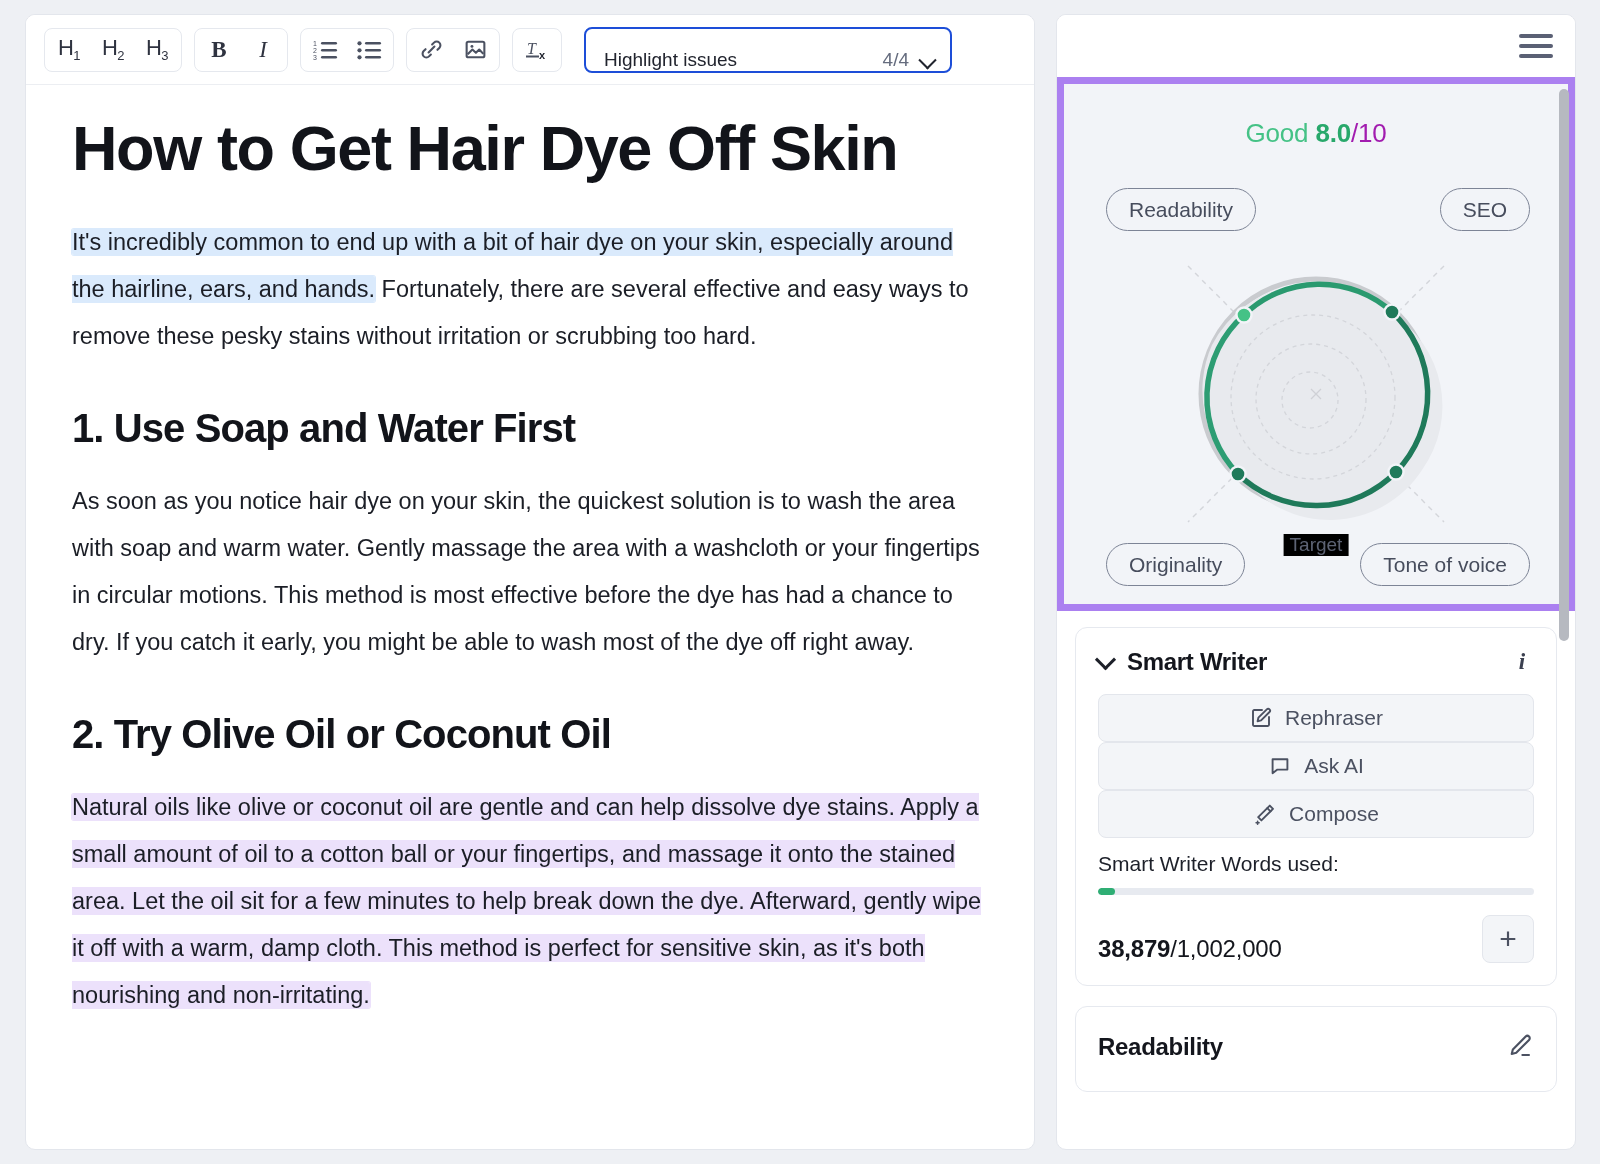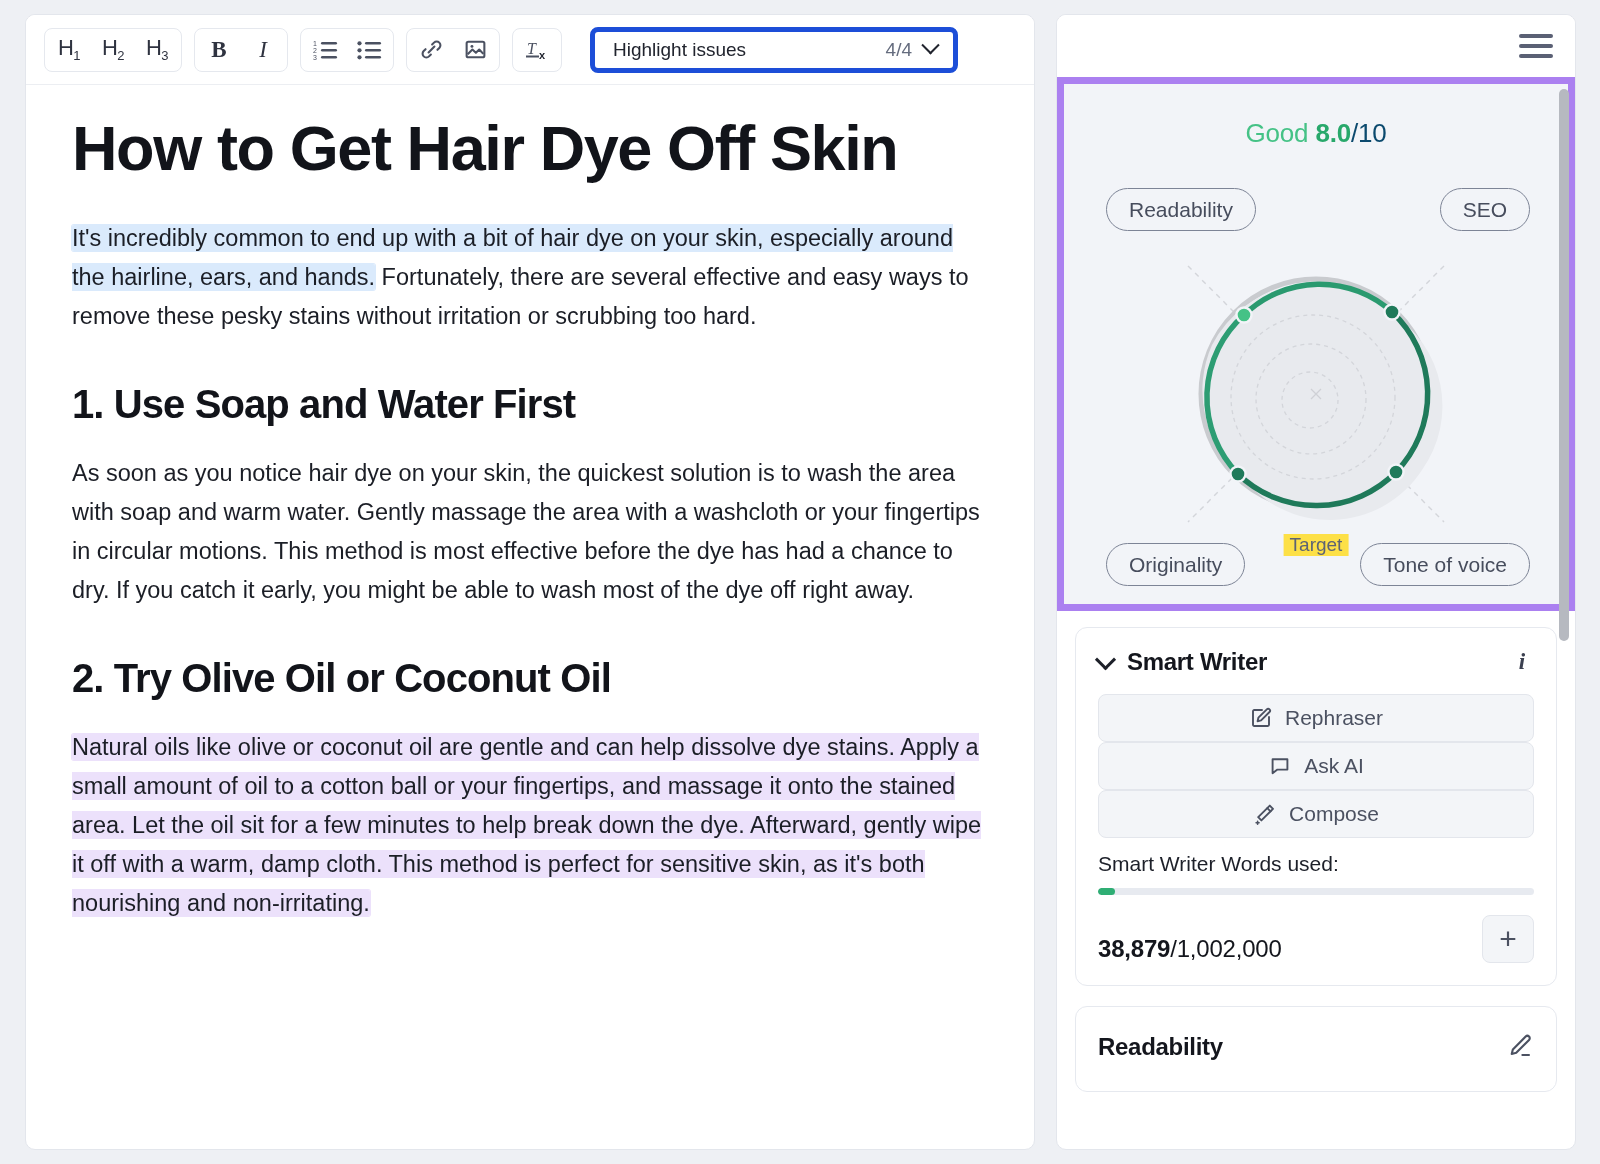--- a/index.html
+++ b/index.html
@@ -41,27 +41,27 @@
     display: flex; align-items: center; justify-content: center;
     border-radius: 6px; cursor: pointer;
     color: #4b5161;
     font-size: 21px;
   }
   .tb-btn .h-lbl { font-weight: 400; font-size: 22px; letter-spacing: -.5px; color:#2f3340; }
   .tb-btn .h-lbl sub { font-size: 13px; }
   .tb-btn.bold   { font-weight: 700; font-size: 23px; color: #2f3340; font-family:"Liberation Serif", serif;}
   .tb-btn.italic { font-style: italic; font-size: 23px; color: #2f3340; font-family:"Liberation Serif", serif;}
   .tb-sel {
-    margin-left: 16px;
+    margin-left: 10px;
     flex: 1 1 auto;
     max-width: 368px;
     height: 46px;
-    border: 5px solid #1d4ed8;
+    border: 2px solid #1d4ed8;
     border-radius: 8px;
-    display: flex; align-items: center;
+    display: flex; align-items: flex-end;
     padding: 0 16px 0 18px;
     background: #fff;
     cursor: pointer;
   }
   .tb-sel .sel-label { font-size: 19px; color: #21242e; flex: 1; }
   .tb-sel .sel-count { font-size: 19px; color: #656c7e; margin-right: 12px; }
   .chev { width: 13px; height: 13px; border-right: 2.6px solid #21242e; border-bottom: 2.6px solid #21242e;
           transform: rotate(45deg) translate(-3px,-3px); }
 
   .doc {
@@ -74,21 +74,21 @@
     font-size: 63px; line-height: 1.18; font-weight: 700;
     letter-spacing: -1.4px; color: #12141a;
     margin-bottom: 34px;
   }
   h2.doc-h2 {
     font-size: 40px; line-height: 1.2; font-weight: 700;
     letter-spacing: -.9px; color: #12141a;
     margin: 44px 0 26px 0;
   }
   p.doc-p {
-    font-size: 23.5px; line-height: 39px; color: #1b1e26;
+    font-size: 23.5px; line-height: 47px; color: #1b1e26;
     margin-bottom: 4px;
   }
   .hl-blue { background: #daeafc; border-radius: 2px; box-shadow: 0 0 0 1px #daeafc; }
   .hl-purple { background: #ece1fb; border-radius: 2px; box-shadow: 0 0 0 1px #ece1fb; }
 
   
   .side {
     position: absolute; left: 1056px; top: 14px;
     width: 520px; height: 1136px;
     background: #ffffff;
@@ -115,21 +115,21 @@
   }
   .score-inner {
     height: 100%; position: relative;
     padding-top: 34px;
   }
   .score-line {
     text-align: center; font-size: 26px; letter-spacing: -.2px;
   }
   .score-line .g-word { color: #45c286; }
   .score-line .g-num  { color: #28a86b; font-weight: 700; }
-  .score-line .g-den  { color: #0c4a6e; }
+  .score-line .g-den  { color: #a21caf; }
 
   .pill {
     position: absolute;
     border: 1.6px solid #7d8496;
     border-radius: 999px;
     background: #f2f4f8;
     height: 43px;
     display: flex; align-items: center; justify-content: center;
     padding: 0 22px;
     font-size: 21px; color: #474d5d;
@@ -145,21 +145,21 @@
     position: absolute;
     left: 50%; top: 160px;
     transform: translateX(-50%);
     width: 330px; height: 300px;
   }
   .target-lbl {
     position: absolute;
     left: 50%; transform: translateX(-50%);
     bottom: 64px;
     font-size: 19px; color: #5d6374;
-    background: #fde047;
+    background: #000000;
     padding: 0 6px;
   }
   .sb-thumb {
     position: absolute; right: 6px; top: 74px;
     width: 10px; height: 552px;
     background: #b6b9c0; border-radius: 6px; z-index: 7;
     cursor: pointer;
   }
 
   

